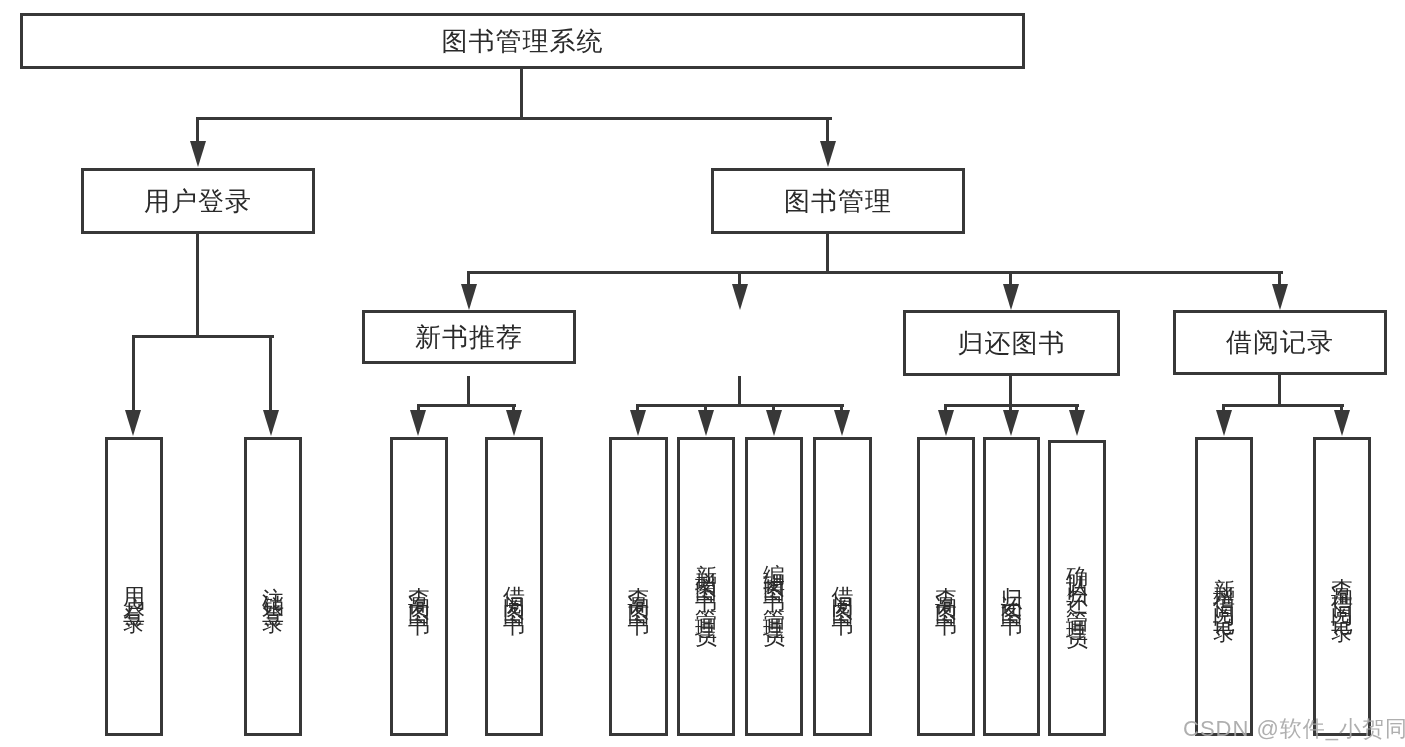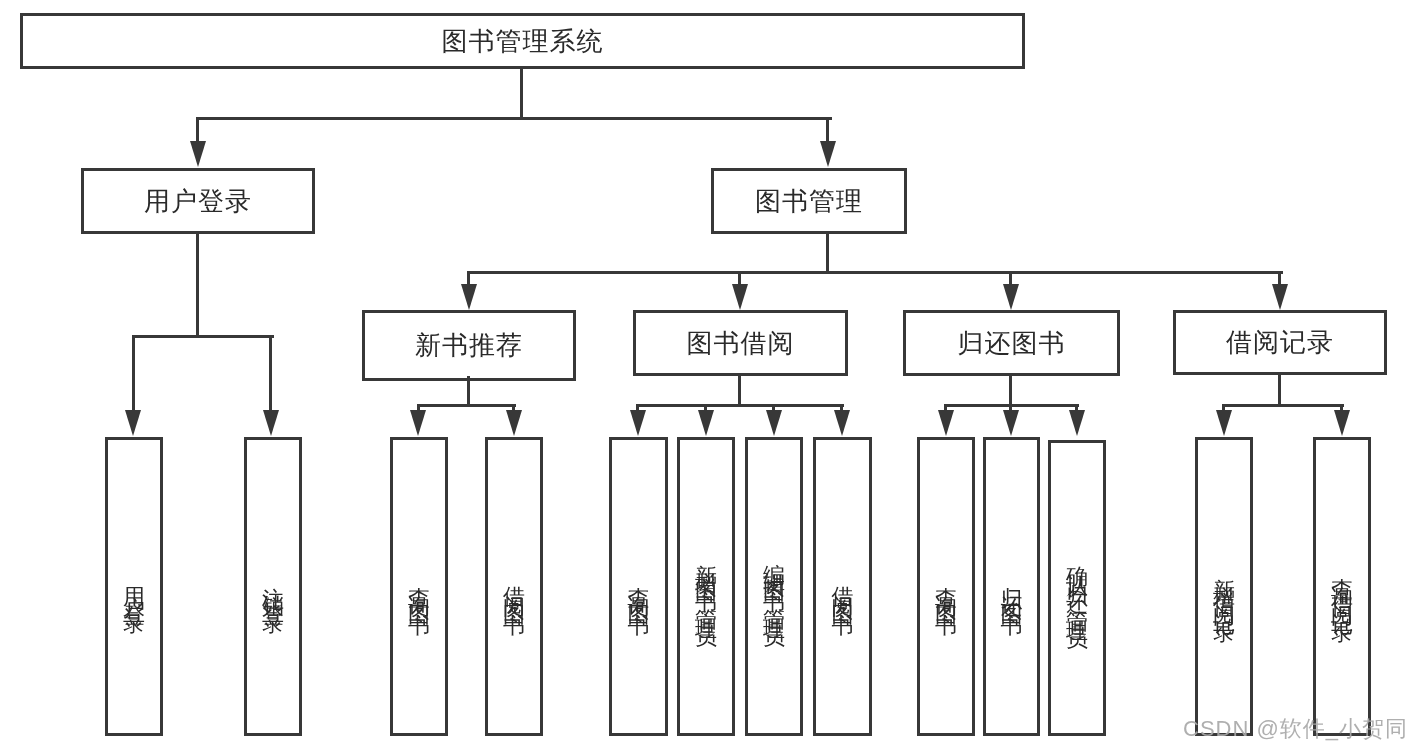--- a/index.html
+++ b/index.html
@@ -35,42 +35,41 @@
   <div class="nd" style="left:20px;top:13px;width:1005px;height:56px;">图书管理系统</div>
 
   <div class="ln" style="left:520px;top:69px;width:3px;height:50px;"></div>
   <div class="ln" style="left:196px;top:117px;width:636px;height:3px;"></div>
   <div class="ln" style="left:196px;top:117px;width:3px;height:26px;"></div>
   <div class="ln" style="left:826px;top:117px;width:3px;height:26px;"></div>
   <div class="arw" style="left:190px;top:141px;"></div>
   <div class="arw" style="left:820px;top:141px;"></div>
 
   <div class="nd" style="left:81px;top:168px;width:234px;height:66px;">用户登录</div>
-  <div class="nd" style="left:711px;top:168px;width:196px;height:66px;text-align:center;">图书管理</div>
+  <div class="nd" style="left:711px;top:168px;width:254px;height:66px;text-align:center;">图书管理</div>
 
   <div class="ln" style="left:196px;top:234px;width:3px;height:104px;"></div>
   <div class="ln" style="left:132px;top:335px;width:142px;height:3px;"></div>
   <div class="ln" style="left:132px;top:335px;width:3px;height:77px;"></div>
   <div class="ln" style="left:269px;top:335px;width:3px;height:77px;"></div>
   <div class="arw" style="left:125px;top:410px;"></div>
   <div class="arw" style="left:263px;top:410px;"></div>
 
   <div class="ln" style="left:826px;top:234px;width:3px;height:39px;"></div>
   <div class="ln" style="left:467px;top:271px;width:816px;height:3px;"></div>
   <div class="ln" style="left:467px;top:271px;width:3px;height:15px;"></div>
   <div class="ln" style="left:738px;top:271px;width:3px;height:15px;"></div>
   <div class="ln" style="left:1009px;top:271px;width:3px;height:15px;"></div>
   <div class="ln" style="left:1278px;top:271px;width:3px;height:15px;"></div>
   <div class="arw" style="left:461px;top:284px;"></div>
   <div class="arw" style="left:732px;top:284px;"></div>
   <div class="arw" style="left:1003px;top:284px;"></div>
   <div class="arw" style="left:1272px;top:284px;"></div>
 
-  <div class="nd" style="left:362px;top:310px;width:214px;height:71px;">新书推荐</div>
-  <div class="nd" style="left:633px;top:310px;width:215px;height:66px;">图书借阅</div>
+  <div class="nd" style="left:362px;top:310px;width:214px;height:54px;">新书推荐</div>
   <div class="nd" style="left:903px;top:310px;width:217px;height:66px;">归还图书</div>
   <div class="nd" style="left:1173px;top:310px;width:214px;height:65px;">借阅记录</div>
 
   <div class="ln" style="left:467px;top:376px;width:3px;height:31px;"></div>
   <div class="ln" style="left:417px;top:404px;width:99px;height:3px;"></div>
   <div class="ln" style="left:417px;top:404px;width:3px;height:8px;"></div>
   <div class="ln" style="left:512px;top:404px;width:3px;height:8px;"></div>
   <div class="arw" style="left:410px;top:410px;"></div>
   <div class="arw" style="left:506px;top:410px;"></div>
 

